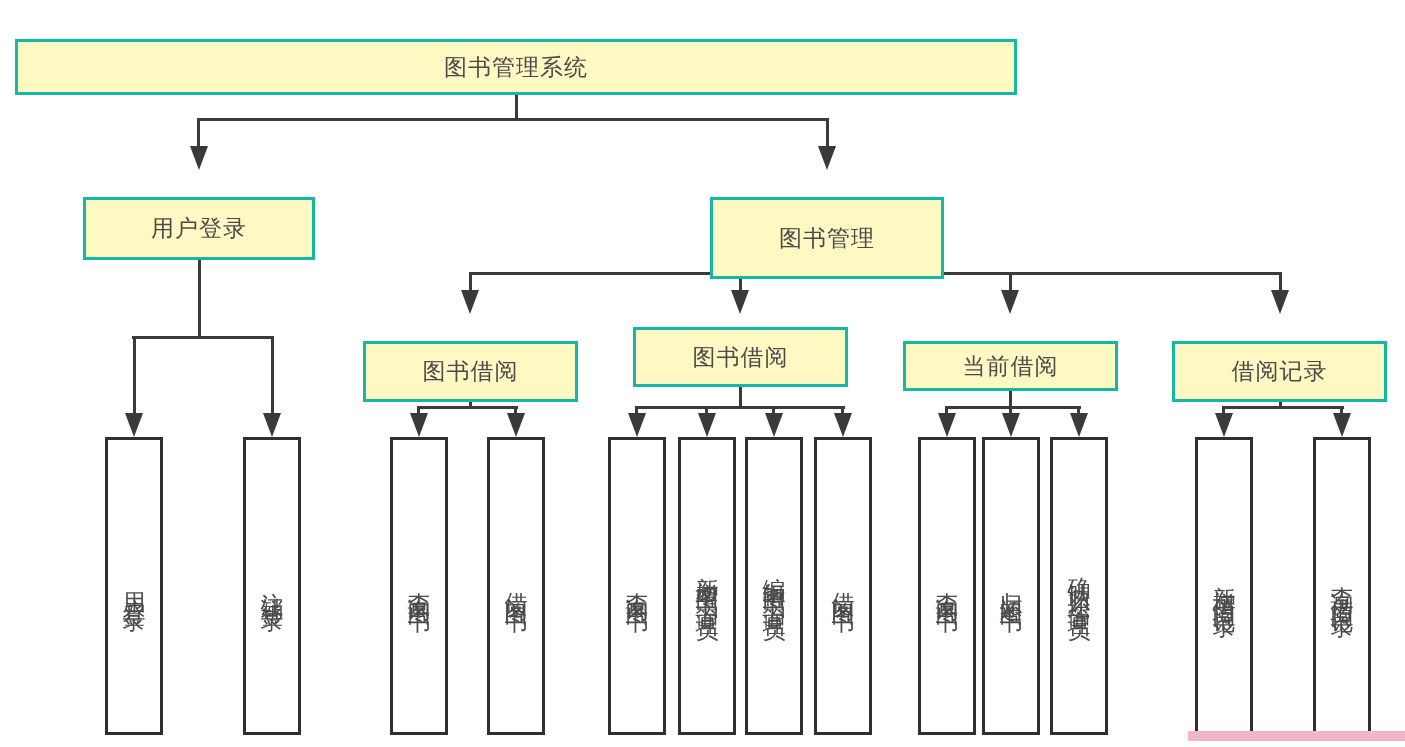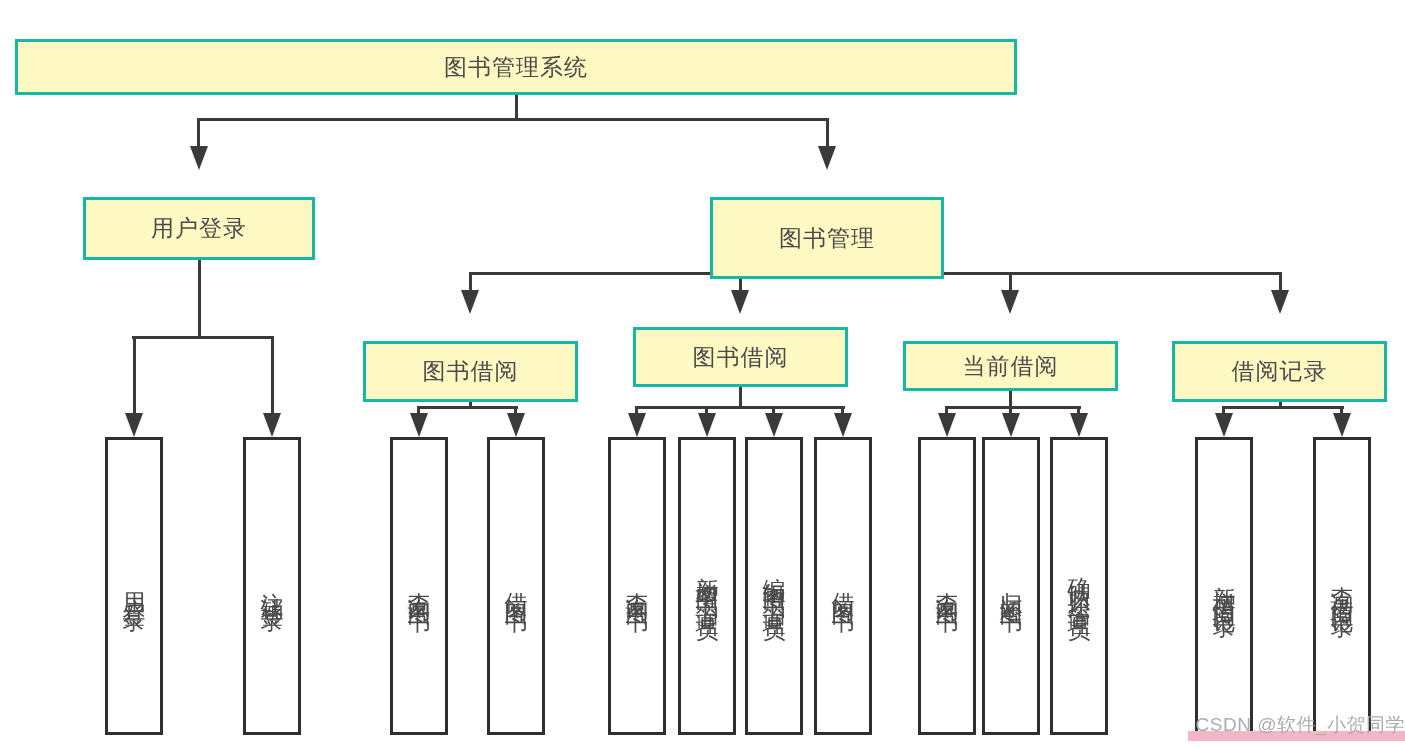--- a/index.html
+++ b/index.html
@@ -153,15 +153,14 @@
     </div>
 
   <div class="vbox" style="left:1195px;">
     <span class="vtext">新增借阅记录</span>
     </div>
   <div class="vbox" style="left:1313px;">
     <span class="vtext">查询借阅记录</span>
     </div>
 
   <div class="wm-bar"></div>
-  <div class="wm-text">CSDN @软件_小贺同学</div>
 
 </div>
 
 </body></html>

